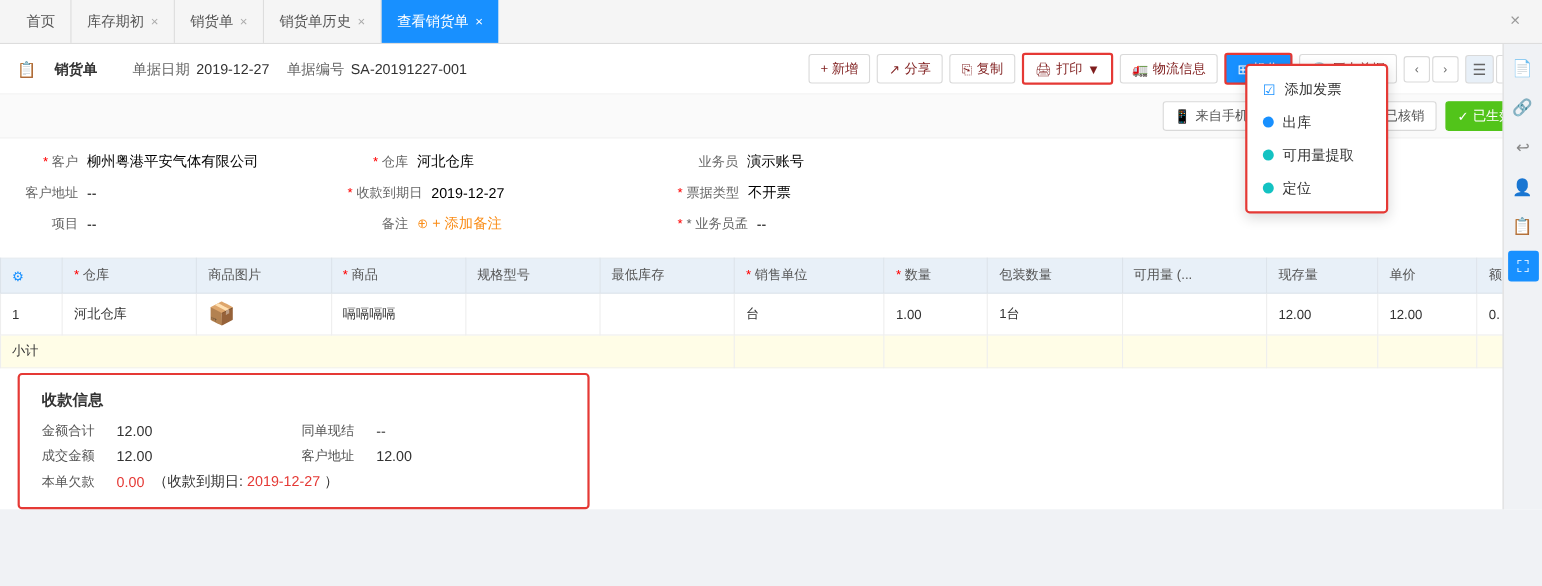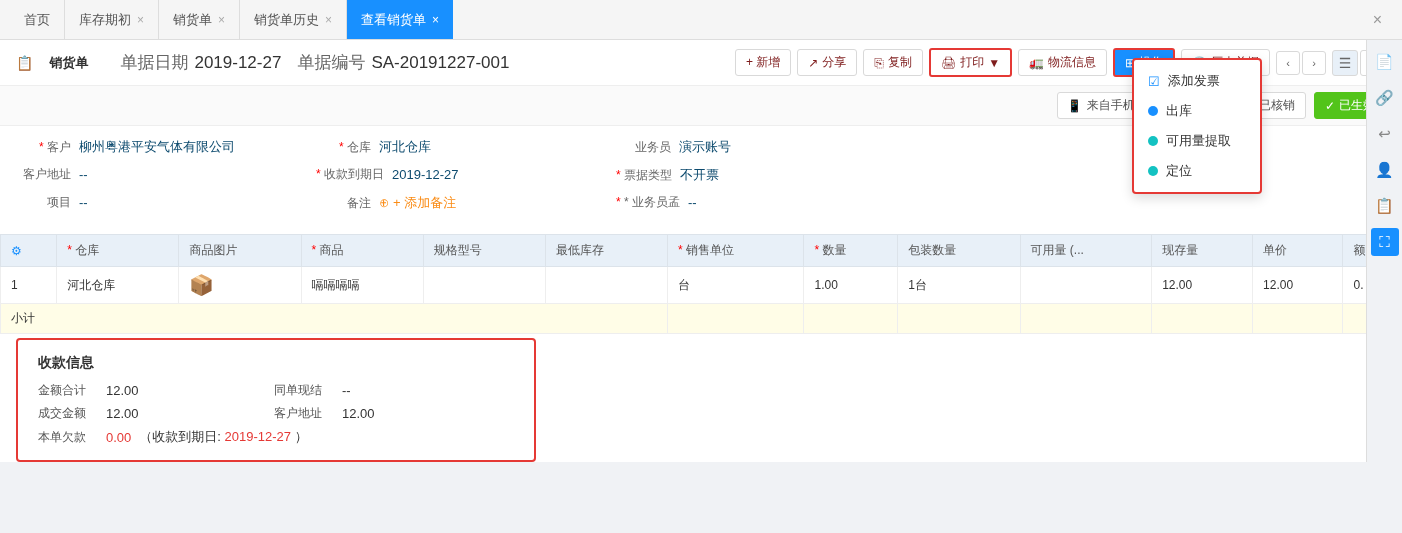--- a/index.html
+++ b/index.html
@@ -34,21 +34,21 @@
     
     .doc-header {
       display: flex; align-items: center; padding: 8px 16px;
       border-bottom: 1px solid #eee; background: #fff;
     }
     .doc-title-area {
       display: flex; align-items: center; gap: 12px;
     }
     .doc-icon { color: #1890ff; font-size: 14px; margin-right: 4px; }
     .doc-type-label { font-weight: bold; color: #333; }
-    .doc-meta { display: flex; align-items: flex-start; gap: 16px; margin-left: 20px; font-size: 17px; color: #555; }
+    .doc-meta { display: flex; align-items: flex-start; gap: 16px; margin-left: 20px; font-size: 13px; color: #555; }
     .doc-meta-item { display: flex; align-items: center; gap: 6px; }
     .doc-meta-label { color: #666; }
     .doc-meta-value { color: #333; }
 
     .toolbar-right {
       margin-left: auto; display: flex; align-items: center; gap: 6px;
     }
     .toolbar-btn {
       display: flex; align-items: center; gap: 4px; padding: 4px 10px;
       border: 1px solid #d9d9d9; border-radius: 3px; background: #fff;
@@ -67,33 +67,33 @@
       cursor: pointer; font-size: 12px; color: #555;
     }
     .action-btn.success { background: #52c41a; color: #fff; border-color: #52c41a; }
     .action-btn.orange { background: #fa8c16; color: #fff; border-color: #fa8c16; }
 
     
     .form-section {
       padding: 12px 16px; background: #fff;
     }
     .form-row {
-      display: flex; align-items: flex-start; margin-bottom: 10px; gap: 20px;
+      display: flex; align-items: flex-end; margin-bottom: 10px; gap: 20px;
     }
     .form-field {
       display: flex; align-items: center; gap: 8px; min-width: 280px;
     }
     .form-label {
       color: #666; font-size: 12px; white-space: nowrap; min-width: 55px; text-align: right;
     }
     .form-label.required::before {
       content: '* '; color: red;
     }
     .form-value {
-      color: #0c4a6e; font-size: 13px;
+      color: #000000; font-size: 13px;
     }
 
     
     .table-container {
       margin: 0; overflow-x: auto;
     }
     table {
       width: 100%; border-collapse: collapse; font-size: 12px;
     }
     thead tr {

